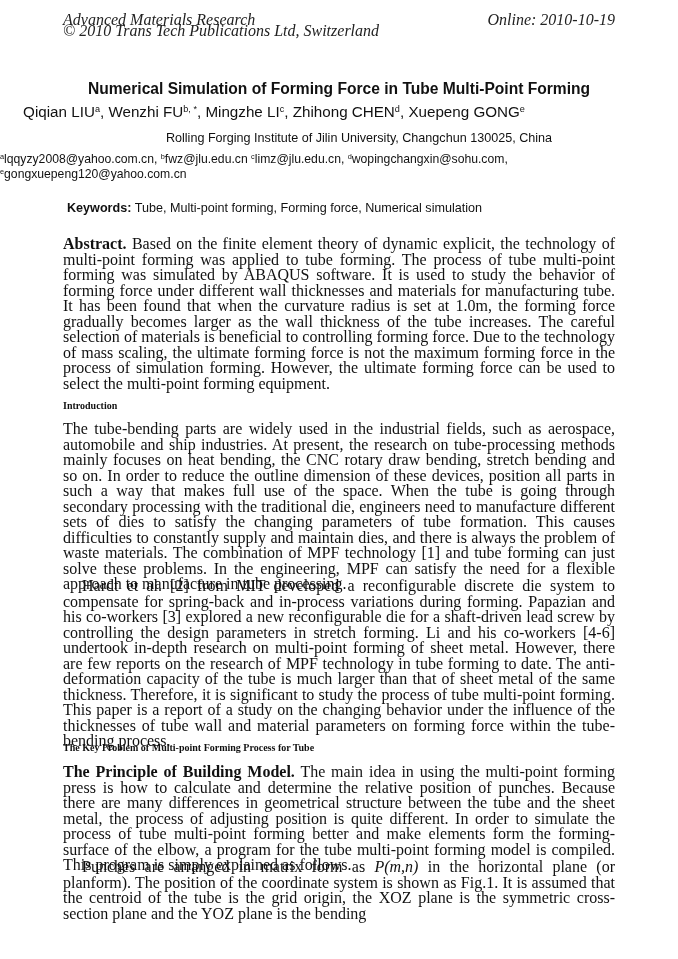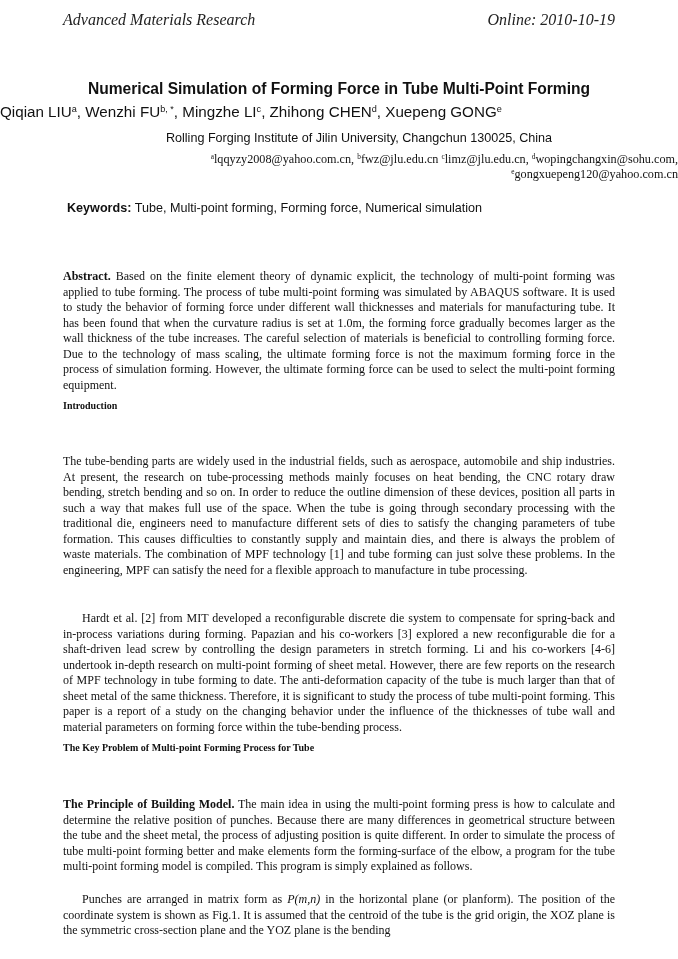--- a/index.html
+++ b/index.html
@@ -1,36 +1,37 @@
 <!DOCTYPE html>
 <html><head>
 <meta charset="utf-8">
 <style>
   html, body { margin: 0; padding: 0; background: #ffffff; }
   body { width: 678px; height: 959px; position: relative; overflow: hidden; color: #111; }
   .header { position: absolute; left: 63px; top: 14px; width: 552px; font-family: "Liberation Serif", serif; font-style: italic; font-size: 16px; line-height: 11.2px; color: #222; }
   .header .right { position: absolute; right: 0; top: 0; }
   .title { position: absolute; left: 0; width: 678px; top: 80px; text-align: center; font-family: "Liberation Sans", sans-serif; font-weight: bold; font-size: 15.6px; color: #111; }
-  .authors { position: absolute; left: 0; width: 548px; top: 103px; text-align: left; font-family: "Liberation Sans", sans-serif; font-size: 15.2px; color: #111; }
+  .authors { position: absolute; left: 0; width: 548px; top: 103px; text-align: center; font-family: "Liberation Sans", sans-serif; font-size: 15.2px; color: #111; }
   .authors sup, .emails sup { font-size: 0.6em; vertical-align: 0.6em; line-height: 0; }
   .affil { position: absolute; left: 0; width: 678px; top: 131px; text-align: center; font-family: "Liberation Sans", sans-serif; font-size: 12.6px; color: #111; margin-left: 20px; }
-  .emails { position: absolute; left: 0; width: 678px; top: 152px; text-align: right; font-family: Liberation Serif, serif; font-size: 12.2px; line-height: 15px; color: #111; }
+  .emails { position: absolute; left: 0; width: 678px; top: 152px; text-align: left; font-family: Liberation Sans, sans-serif; font-size: 12.2px; line-height: 15px; color: #111; }
   .keywords { position: absolute; left: 67px; top: 201px; width: 552px; font-family: "Liberation Sans", sans-serif; font-size: 12.6px; color: #111; }
   .keywords b { font-weight: bold; }
-  .para { position: absolute; left: 63px; width: 552px; font-family: "Liberation Serif", serif; font-size: 12px; line-height: 15.55px; text-align: justify; color: #111; margin-top: 33px; }
+  .para { position: absolute; left: 63px; width: 552px; font-family: "Liberation Serif", serif; font-size: 16px; line-height: 15.55px; text-align: justify; color: #111; }
   .para b { font-weight: bold; }
   .indent { text-indent: 19px; }
   .heading { position: absolute; left: 63px; width: 552px; font-family: "Liberation Serif", serif; font-weight: bold; font-size: 10px; color: #111; }
   i { font-style: italic; }
 </style>
 </head>
 <body>
 
 <div class="header">
   <div>Advanced Materials Research</div>
+  <div>© 2010 Trans Tech Publications Ltd, Switzerland</div>
   <div class="right">Online: 2010-10-19</div>
 </div>
 
 <div class="title">Numerical Simulation of Forming Force in Tube Multi-Point Forming</div>
 
 <div class="authors">
   <span><span>Qiqian LIU</span><sup>a</sup><span>, </span></span><span><span>Wenzhi FU</span><sup>b, *</sup><span>, </span></span><span><span>Mingzhe LI</span><sup>c</sup><span>, </span></span><span><span>Zhihong CHEN</span><sup>d</sup><span>, </span></span><span><span>Xuepeng GONG</span><sup>e</sup><span></span></span>
 </div>
 
 <div class="affil">Rolling Forging Institute of Jilin University, Changchun 130025, China</div>

